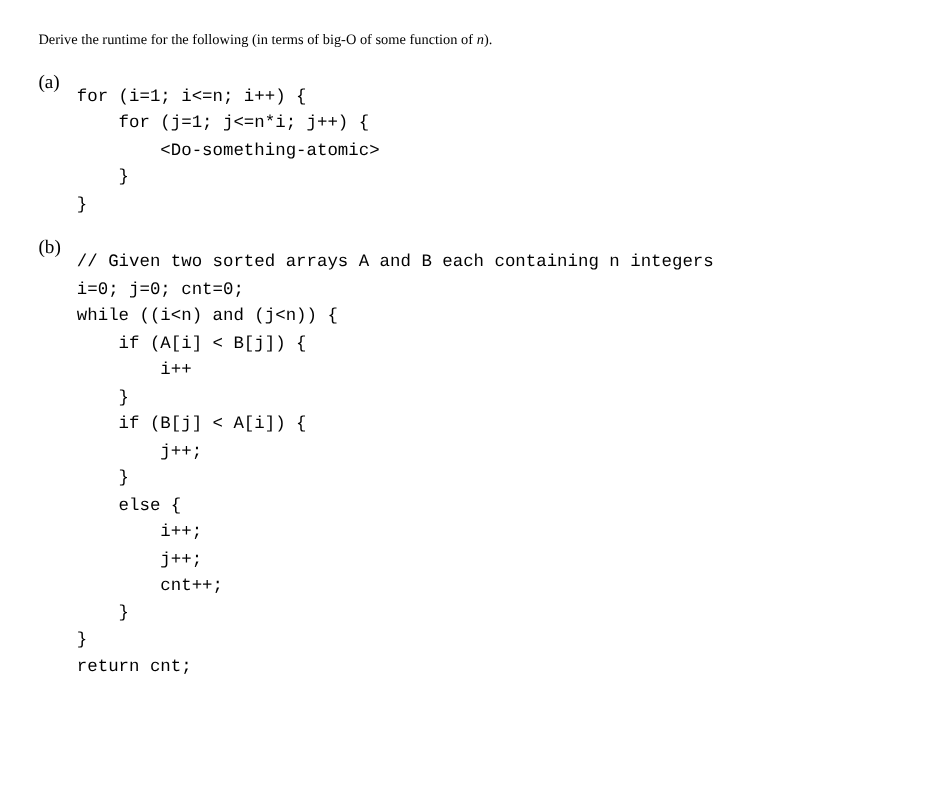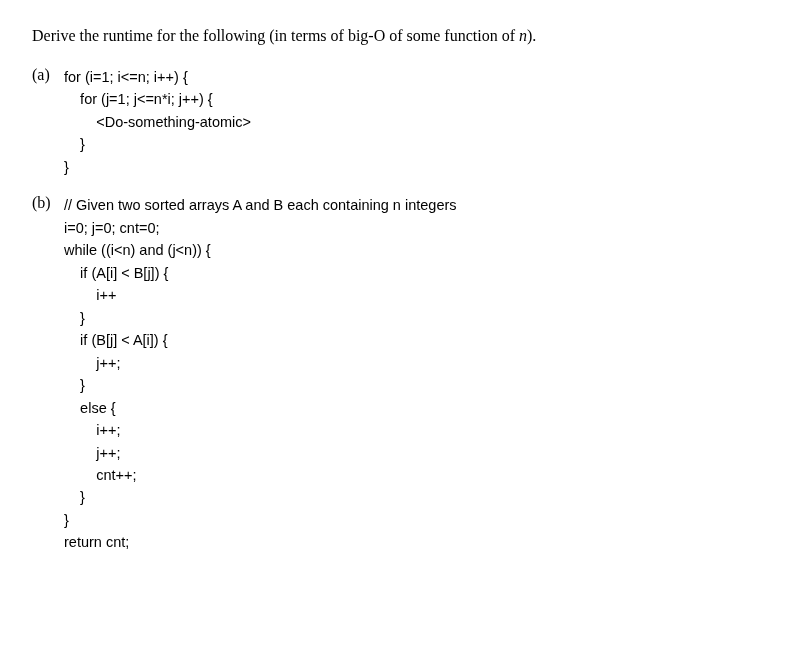--- a/index.html
+++ b/index.html
@@ -12,21 +12,21 @@
       background: #ffffff;
       font-family: "Times New Roman", Times, serif;
       font-size: 16px;
       color: #000000;
       width: 792px;
       min-height: 661px;
       padding: 24px 32px;
     }
 
     .intro-text {
-      font-size: 16px;
+      font-size: 12px;
       line-height: 1.5;
       margin-bottom: 18px;
     }
 
     .intro-text em {
       font-style: italic;
     }
 
     .section {
       display: flex;
@@ -35,24 +35,25 @@
     }
 
     .section-label {
       font-size: 16px;
       min-width: 32px;
       padding-top: 0px;
       flex-shrink: 0;
     }
 
     .code-block {
-      font-family: Liberation Sans, sans-serif;
+      font-family: Liberation Mono, monospace;
       font-size: 14.5px;
       line-height: 1.55;
       white-space: pre;
+      margin-top: 10px;
     }
 
     .section-content {
       flex: 1;
     }
   </style>
 </head>
 <body>
 
 <p class="intro-text">

